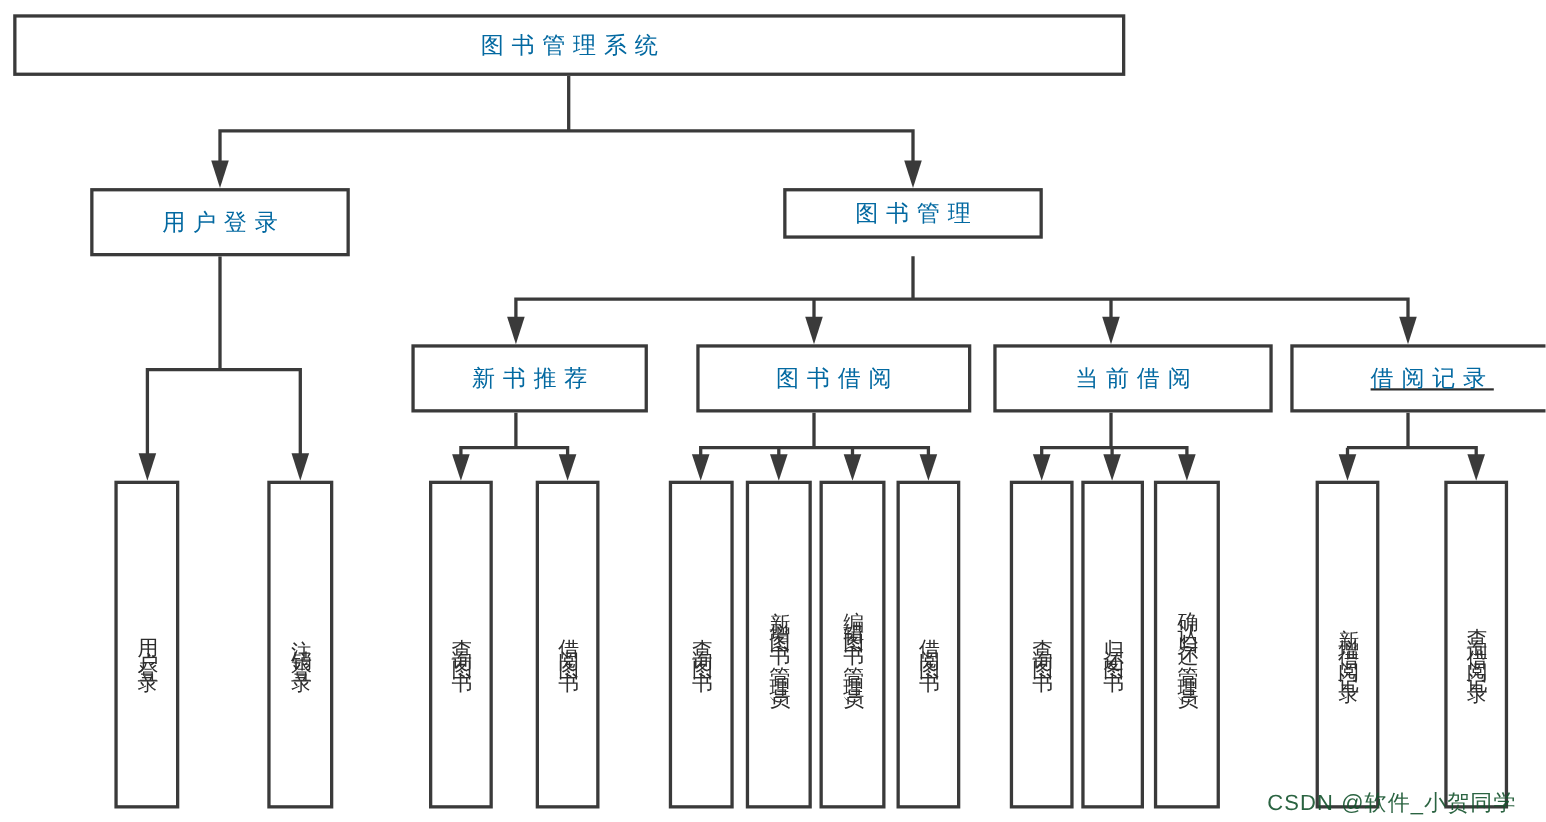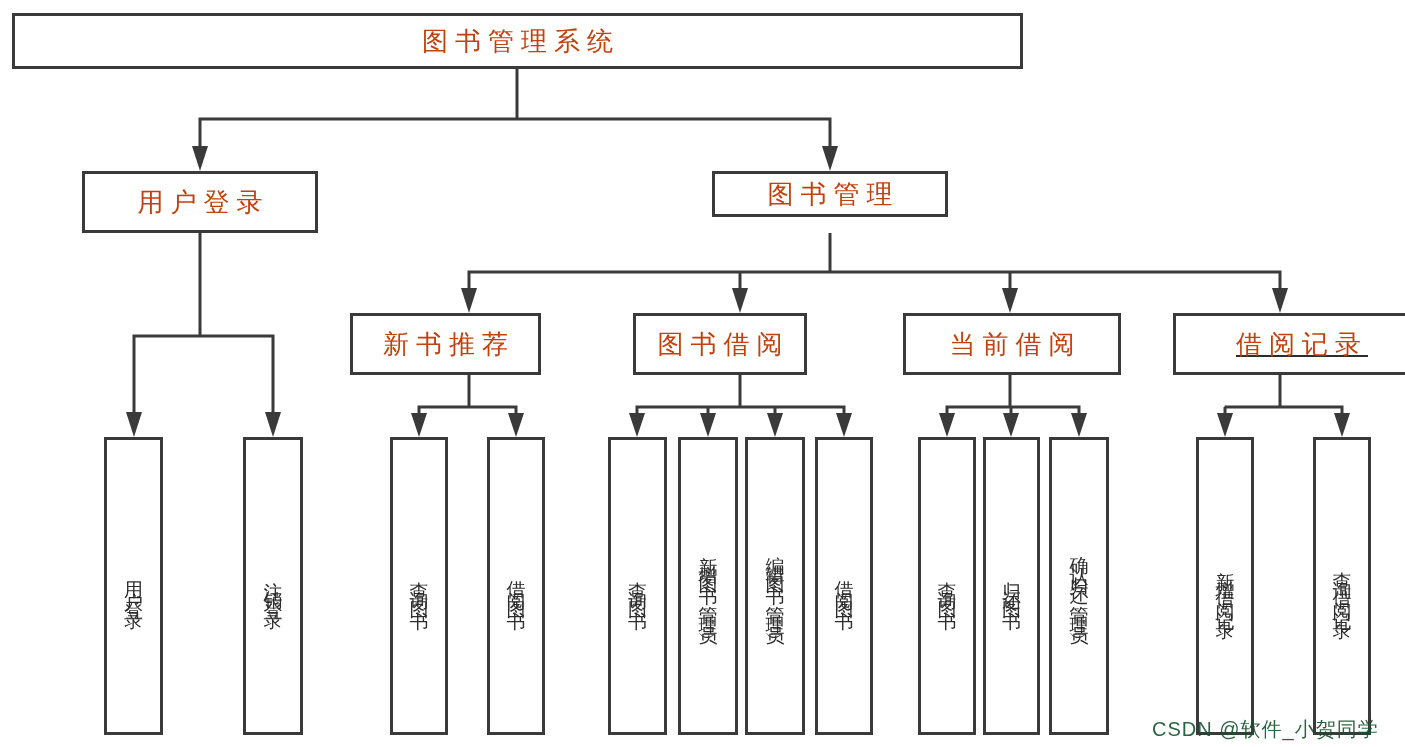--- a/index.html
+++ b/index.html
@@ -14,35 +14,35 @@
   #wires { position: absolute; left: 0; top: 0; width: 1405px; height: 747px; }
   #wires .ln { stroke: #3a3a3a; stroke-width: 3; fill: none; }
   #wires .ar { fill: #3a3a3a; stroke: none; }
   .node {
     position: absolute; background: #ffffff;
     border: 3px solid #3a3a3a;
     display: flex; align-items: center; justify-content: center;
     color: #2d2d2d;
   }
   .hbox .lbl {
-    font-size: 26px; letter-spacing: 7px; text-indent: 7px;
-    white-space: nowrap; color: #c2410c;
+    font-size: 21px; letter-spacing: 7px; text-indent: 7px;
+    white-space: nowrap; color: #0369a1;
   }
   .vbox .lbl {
     writing-mode: vertical-rl; text-orientation: mixed;
     font-size: 19px; letter-spacing: 10px;
     white-space: nowrap; color: #2d2d2d;
   }
   
   .n-root  { left: 12px;   top: 13px;  width: 1011px; height: 56px; }
   .n-user  { left: 82px;   top: 171px; width: 236px;  height: 62px; }
   .n-mgmt  { left: 712px;  top: 171px; width: 236px;  height: 46px; }
-  .n-l3a   { left: 350px;  top: 313px; width: 191px;  height: 62px; }
-  .n-l3b   { left: 633px;  top: 313px; width: 174px;  height: 62px; align-items: center; }
-  .n-l3c   { left: 903px;  top: 313px; width: 218px;  height: 62px; }
+  .n-l3a   { left: 374px;  top: 313px; width: 215px;  height: 62px; }
+  .n-l3b   { left: 633px;  top: 313px; width: 250px;  height: 62px; align-items: center; }
+  .n-l3c   { left: 903px;  top: 313px; width: 254px;  height: 62px; }
   .n-l3d   { left: 1173px; top: 313px; width: 251px;  height: 62px; text-decoration: underline; }
   .vbox    { top: 437px; height: 298px; }
   .n-lf1  { left: 104px;  width: 59px; }
   .n-lf2  { left: 243px;  width: 60px; }
   .n-lf3  { left: 390px;  width: 58px; }
   .n-lf4  { left: 487px;  width: 58px; }
   .n-lf5  { left: 608px;  width: 59px; }
   .n-lf6  { left: 678px;  width: 60px; }
   .n-lf7  { left: 745px;  width: 60px; }
   .n-lf8  { left: 815px;  width: 58px; }

